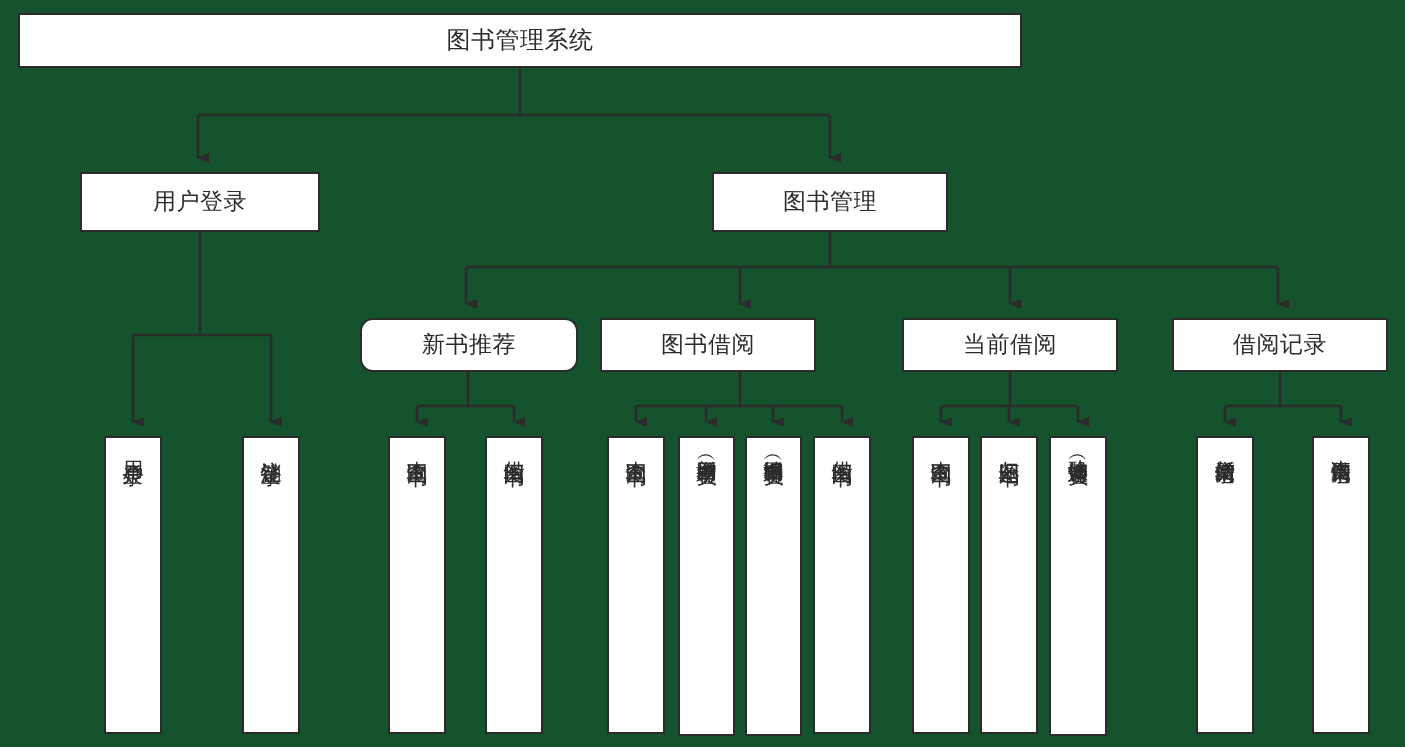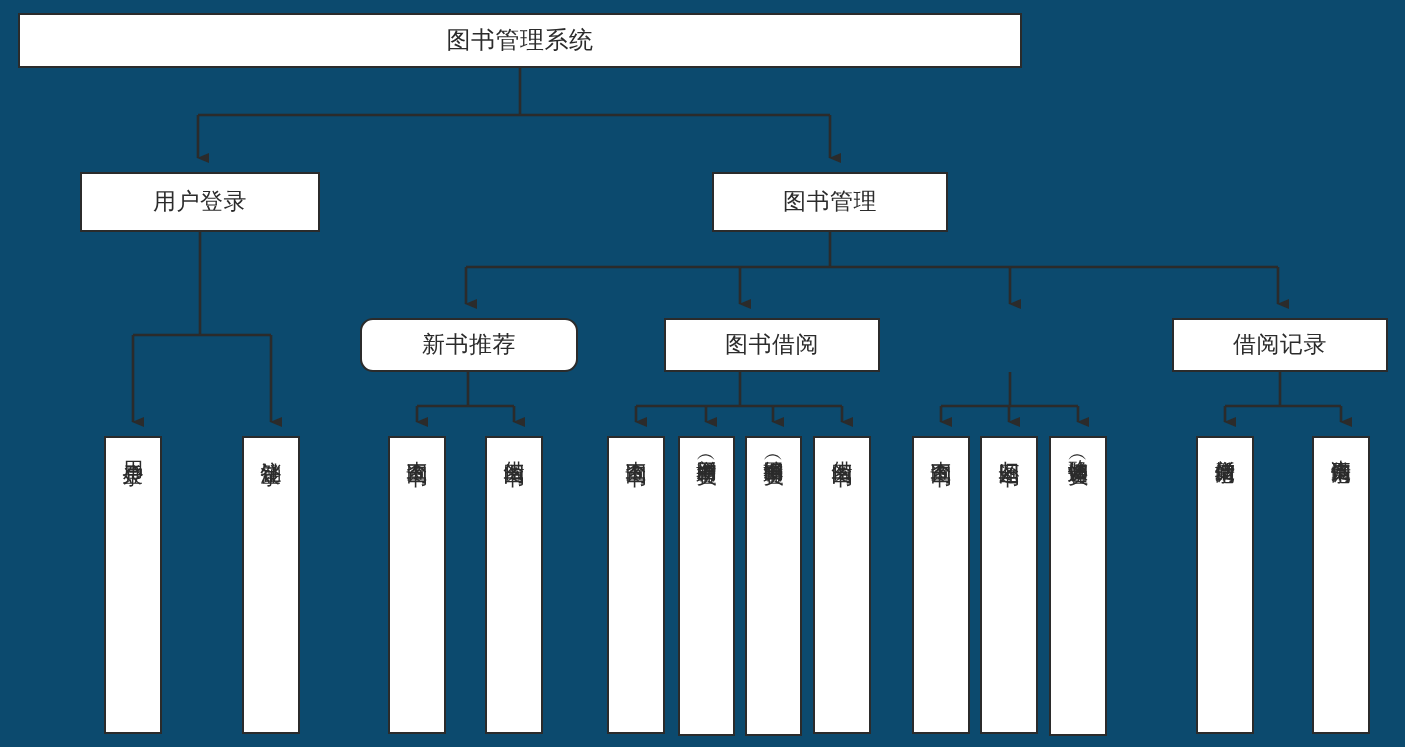--- a/index.html
+++ b/index.html
@@ -8,21 +8,21 @@
     padding: 0;
     background: #ffffff;
   }
   body {
     font-family: "DejaVu Sans", "Liberation Sans", sans-serif;
   }
   #diagram-root {
     position: relative;
     width: 1405px;
     height: 747px;
-    background: #0c4a6e;
+    background: #14532d;
     overflow: hidden;
   }
   svg.connectors {
     position: absolute;
     left: 0;
     top: 0;
     width: 1405px;
     height: 747px;
     pointer-events: none;
   }
@@ -144,24 +144,27 @@
   </div>
 
   <div class="node horiz" style="left:712px; top:172px; width:236px; height:60px;">
     <span class="node-label">图书管理</span>
   </div>
 
   <div class="node horiz" style="left:360px; top:318px; width:218px; height:54px;border-radius:13px;">
     <span class="node-label">新书推荐</span>
   </div>
 
-  <div class="node horiz" style="left:664px; top:318px; width:216px; height:54px;">
+  <div class="node horiz" style="left:600px; top:318px; width:216px; height:54px;">
     <span class="node-label">图书借阅</span>
   </div>
 
+  <div class="node horiz" style="left:902px; top:318px; width:216px; height:54px;">
+    <span class="node-label">当前借阅</span>
+  </div>
 
   <div class="node horiz" style="left:1172px; top:318px; width:216px; height:54px;">
     <span class="node-label">借阅记录</span>
   </div>
 
   <div class="node vert" style="left:104px; top:436px; width:58px; height:298px;">
     <span class="node-label">用户登录</span>
   </div>
 
   <div class="node vert" style="left:242px; top:436px; width:58px; height:298px;">

